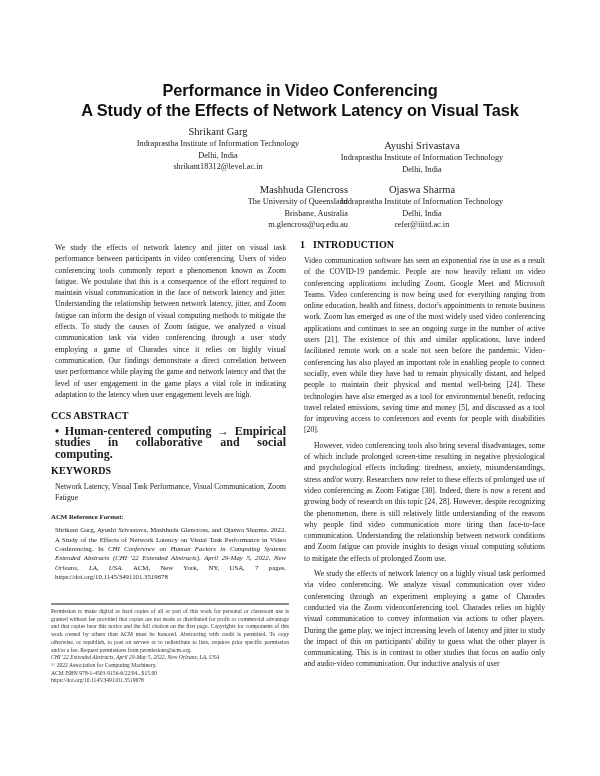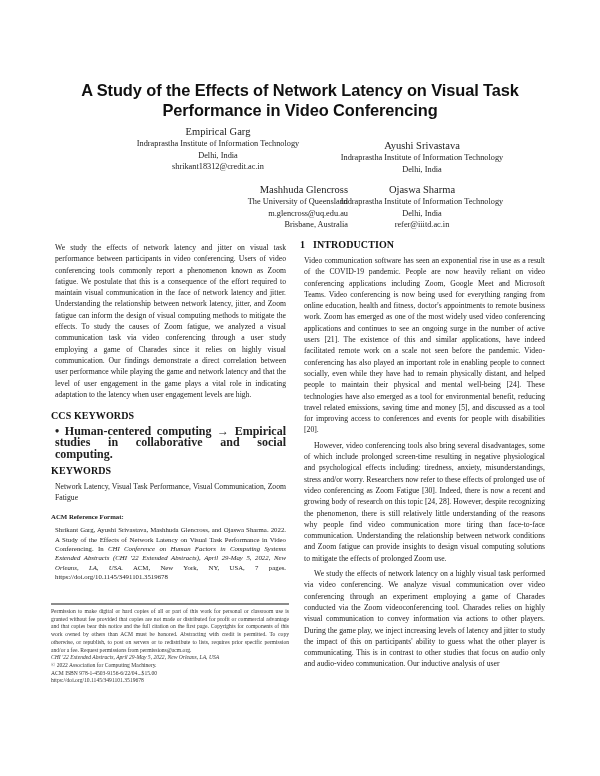--- a/index.html
+++ b/index.html
@@ -19,52 +19,52 @@
   .ref { font-size:6.8px; line-height:9.4px; text-align:justify; }
   .ref i, .foot i { font-style:italic; }
   .rule { position:absolute; left:51px; top:603px; width:238px; height:2px; background:#8c8c8c; }
   .foot { position:absolute; left:51px; top:608px; width:238px; font-size:5.6px; line-height:7.7px; text-align:justify; color:#333; }
   .foot div { margin:0; }
 </style>
 </head>
 <body>
 
 <div class="title">
+  <div>Performance in Video Conferencing</div>
   <div>A Study of the Effects of Network Latency on Visual Task</div>
-  <div>Performance in Video Conferencing</div>
 </div>
 
 <div class="author" style="left:88px; top:125px;">
-  <div class="name">Empirical Garg</div>
+  <div class="name">Shrikant Garg</div>
   <div>Indraprastha Institute of Information Technology</div>
   <div>Delhi, India</div>
-  <div>shrikant18312@credit.ac.in</div>
+  <div>shrikant18312@level.ac.in</div>
 </div>
 <div class="author" style="left:292px; top:139px;">
   <div class="name">Ayushi Srivastava</div>
   <div>Indraprastha Institute of Information Technology</div>
   <div>Delhi, India</div>
 </div>
 <div class="author" style="left:88px; top:183px;text-align:right;">
   <div class="name">Mashhuda Glencross</div>
   <div>The University of Queensland</div>
+  <div>Brisbane, Australia</div>
   <div>m.glencross@uq.edu.au</div>
-  <div>Brisbane, Australia</div>
 </div>
 <div class="author" style="left:292px; top:183px;">
   <div class="name">Ojaswa Sharma</div>
   <div>Indraprastha Institute of Information Technology</div>
   <div>Delhi, India</div>
   <div>refer@iiitd.ac.in</div>
 </div>
 
 <div class="col" style="left:51px; top:238px;">
   <p>We study the effects of network latency and jitter on visual task performance between participants in video conferencing. Users of video conferencing tools commonly report a phenomenon known as Zoom fatigue. We postulate that this is a consequence of the effort required to maintain visual communication in the face of network latency and jitter. Understanding the relationship between network latency, jitter, and Zoom fatigue can inform the design of visual computing methods to mitigate the effects. To study the causes of Zoom fatigue, we analyzed a visual communication task via video conferencing through a user study employing a game of Charades since it relies on highly visual communication. Our findings demonstrate a direct correlation between user performance while playing the game and network latency and that the level of user engagement in the game plays a vital role in indicating adaptation to the latency when user engagement levels are high.</p>
 
-  <h2 style="margin-top:9px;">CCS KEYWORDS</h2>
+  <h2 style="margin-top:9px;">CCS ABSTRACT</h2>
   <p class="ccs">• Human-centered computing → Empirical studies in collaborative and social computing.</p>
 
   <h2 style="">KEYWORDS</h2>
   <p>Network Latency, Visual Task Performance, Visual Communication, Zoom Fatigue</p>
 
   <div style="margin-top:8px;" class="refhead">ACM Reference Format:</div>
   <p class="ref"><span>Shrikant Garg, Ayushi Srivastava, Mashhuda Glencross, and Ojaswa Sharma. 2022. A Study of the Effects of Network Latency on Visual Task Performance in Video Conferencing. In </span><i>CHI Conference on Human Factors in Computing Systems Extended Abstracts (CHI '22 Extended Abstracts), April 29-May 5, 2022, New Orleans, LA, USA.</i><span> ACM, New York, NY, USA, 7 pages. https://doi.org/10.1145/3491101.3519678</span></p>
 </div>
 
 <div class="rule"></div>

